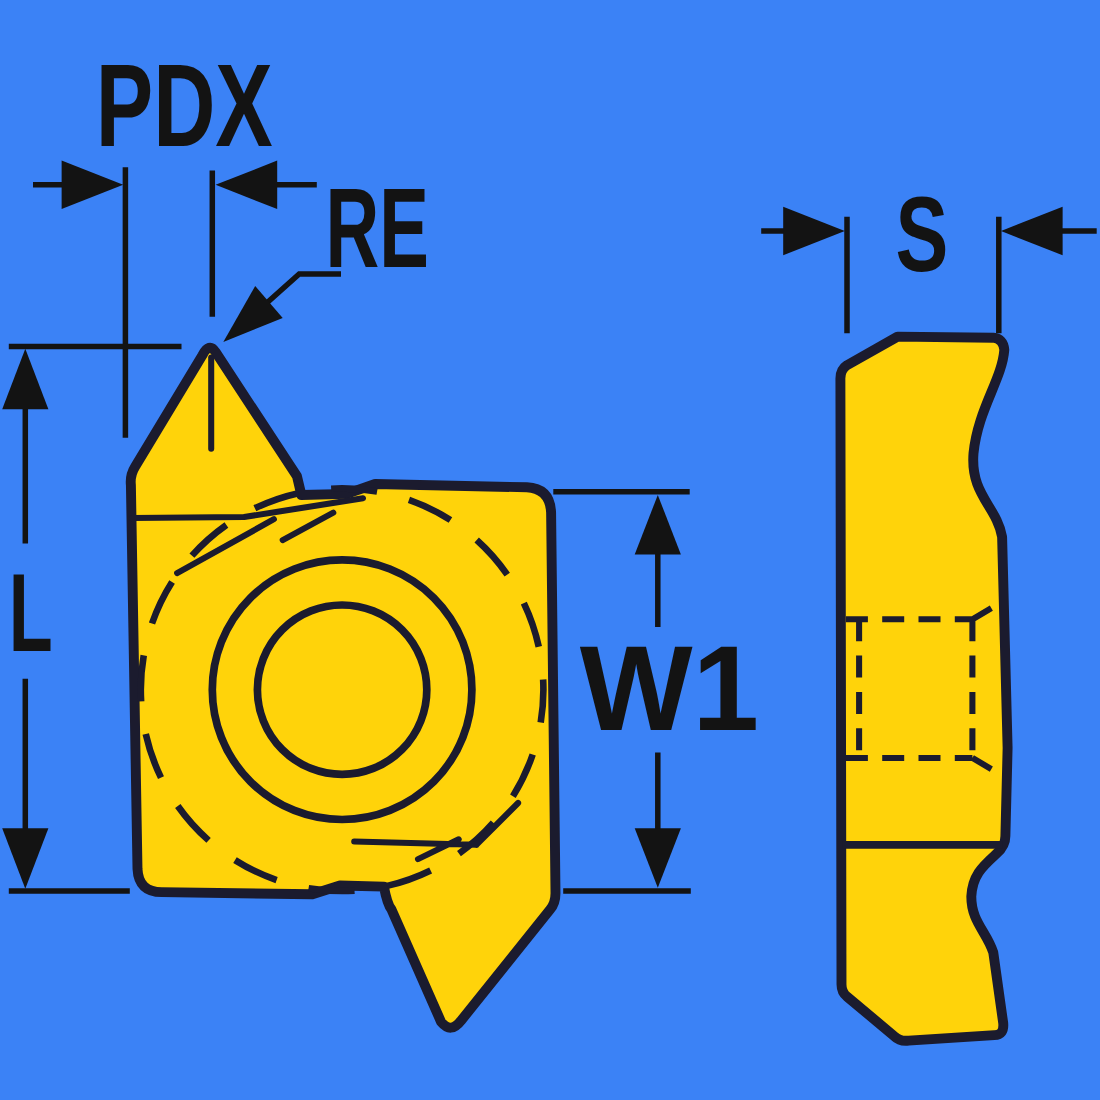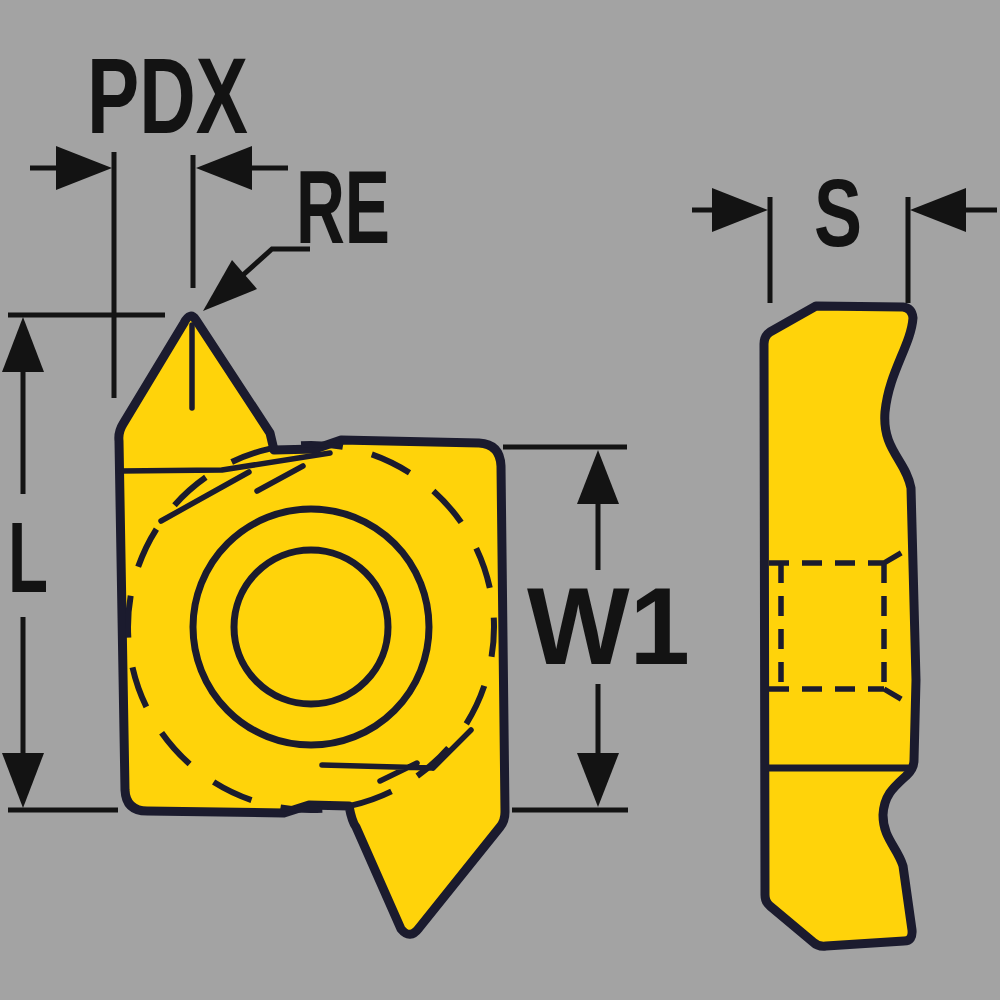--- a/index.html
+++ b/index.html
@@ -1,16 +1,16 @@
 <!DOCTYPE html>
 <html><head>
 <meta charset="utf-8">
 <style>
   html,body{margin:0;padding:0;background:#ffffff;}
-  .canvas{position:relative;width:1000px;height:1000px;background:#a3a3a3;overflow:hidden;}
+  .canvas{position:relative;width:1000px;height:1000px;background:#3b82f6;overflow:hidden;}
   svg{display:block;}
   
   .body{stroke-width:9;stroke-linejoin:round;stroke-linecap:round;}
   .ring{fill:none;stroke-width:7;}
   .icir{fill:none;stroke-width:6;stroke-dasharray:42 30;stroke-dashoffset:12;stroke-linecap:butt;}
   .facet{fill:none;stroke-width:5.5;stroke-linecap:round;stroke-linejoin:round;}
   .seam{fill:none;stroke-width:7;stroke-linecap:butt;}
   .hidden-edge{fill:none;stroke-width:5.5;stroke-dasharray:20 13;stroke-linecap:butt;}
   
   .dline{fill:none;stroke-width:5;stroke-linecap:butt;}

